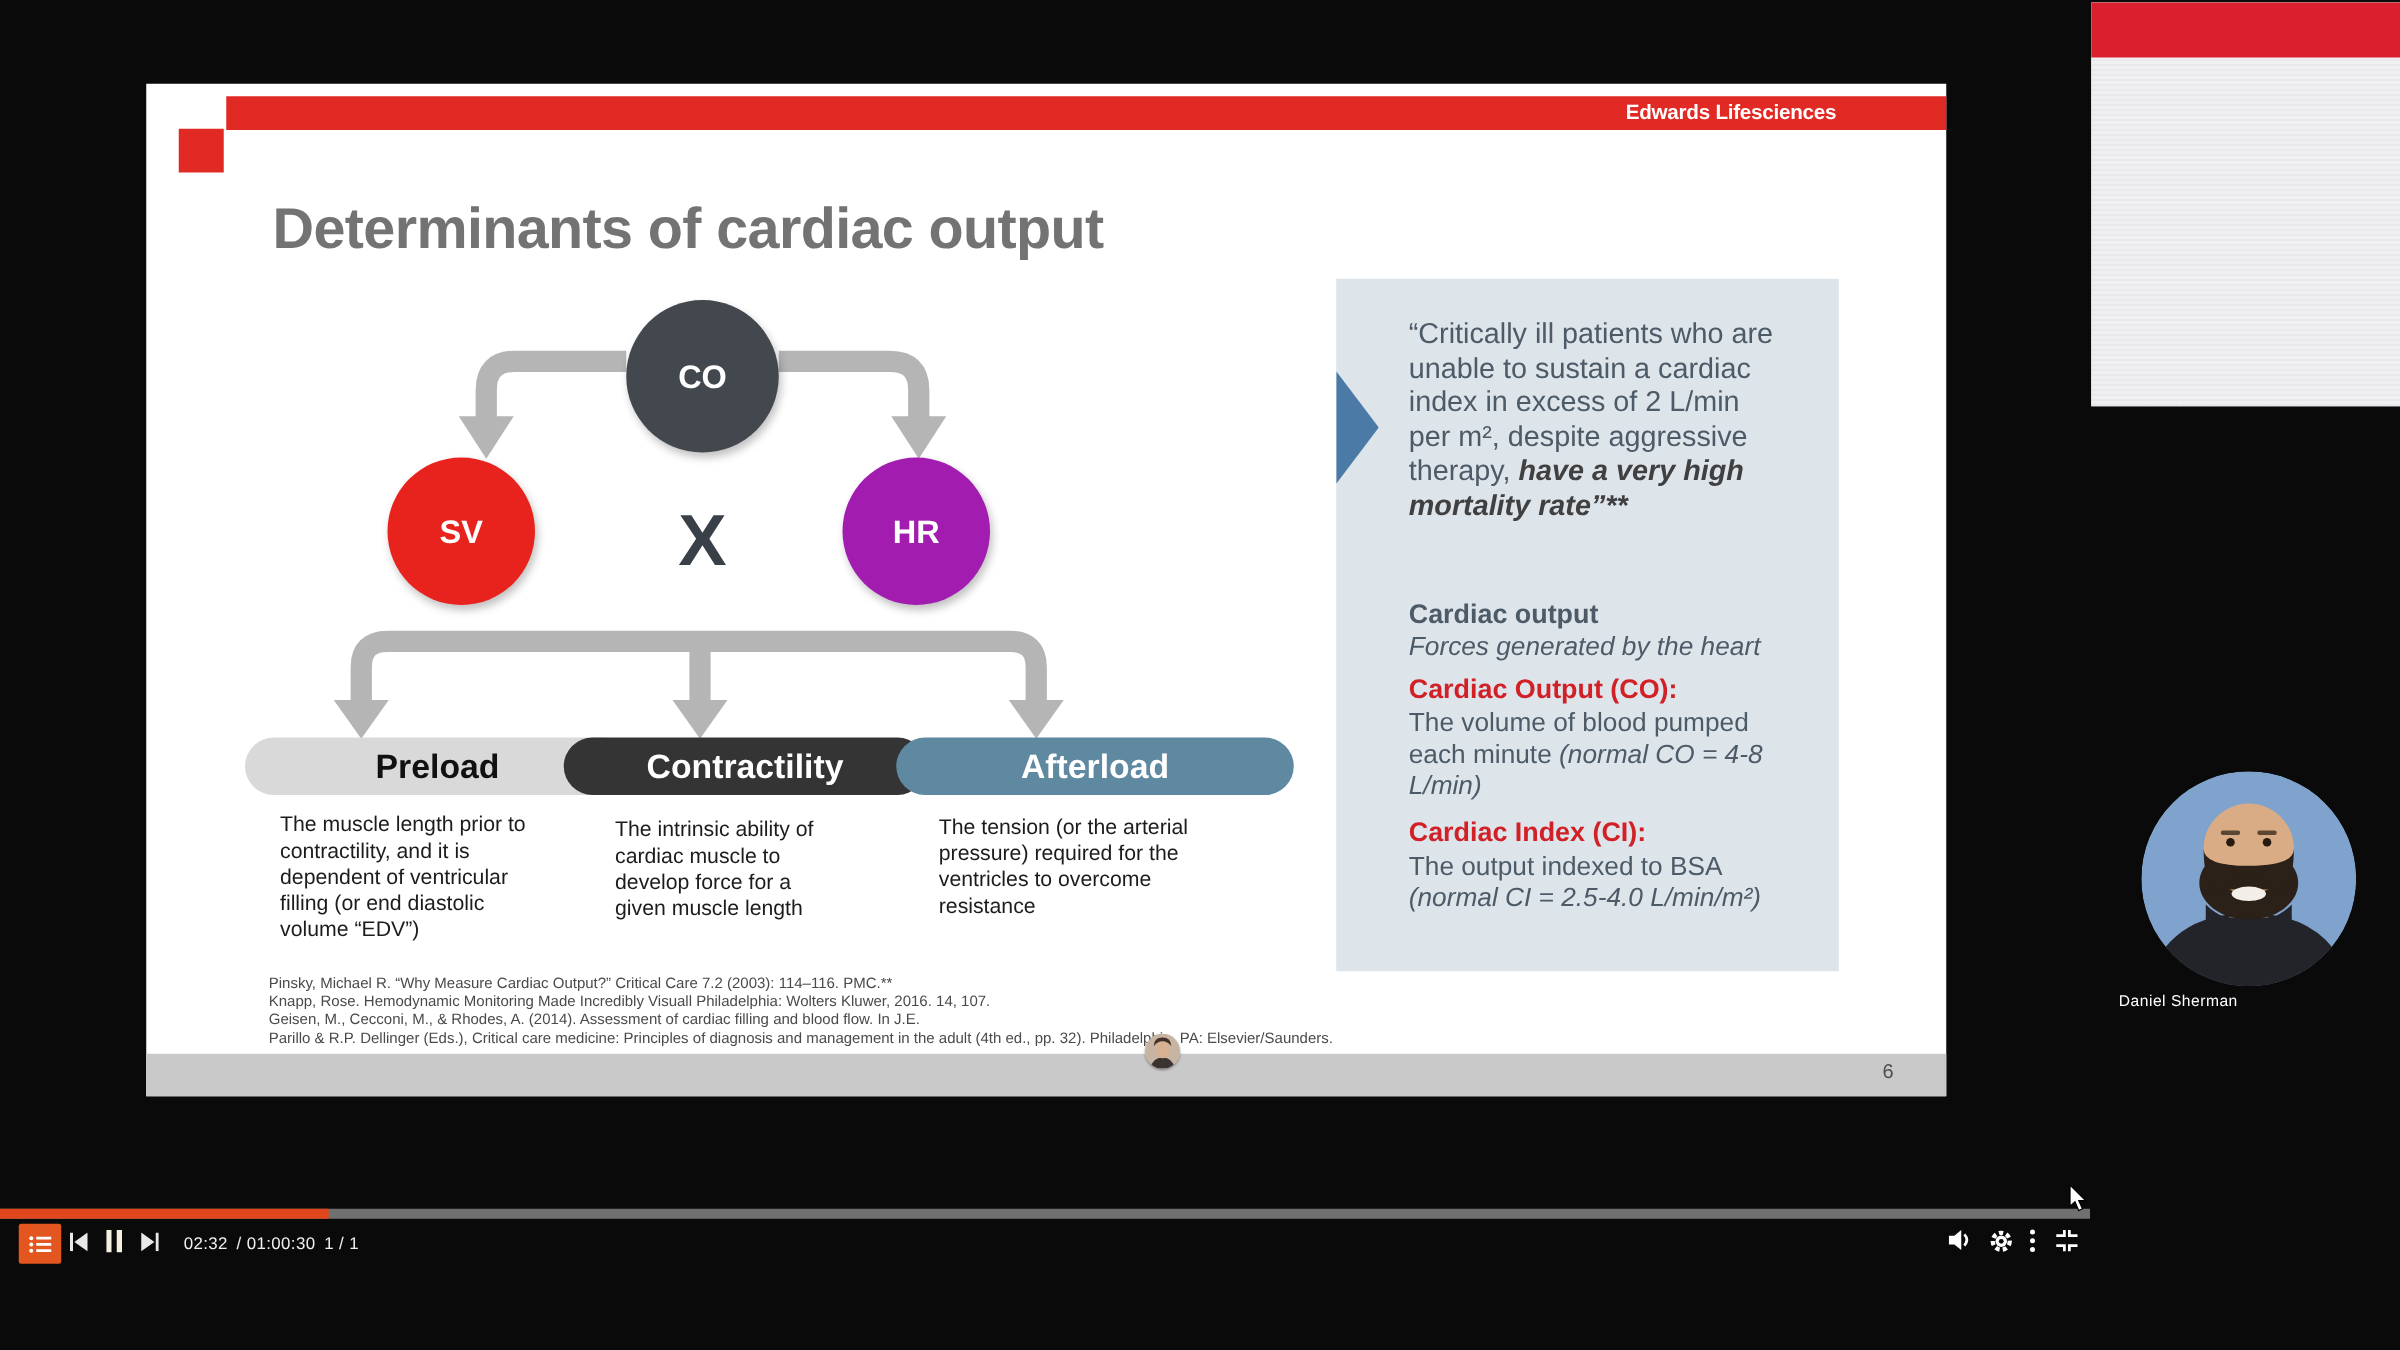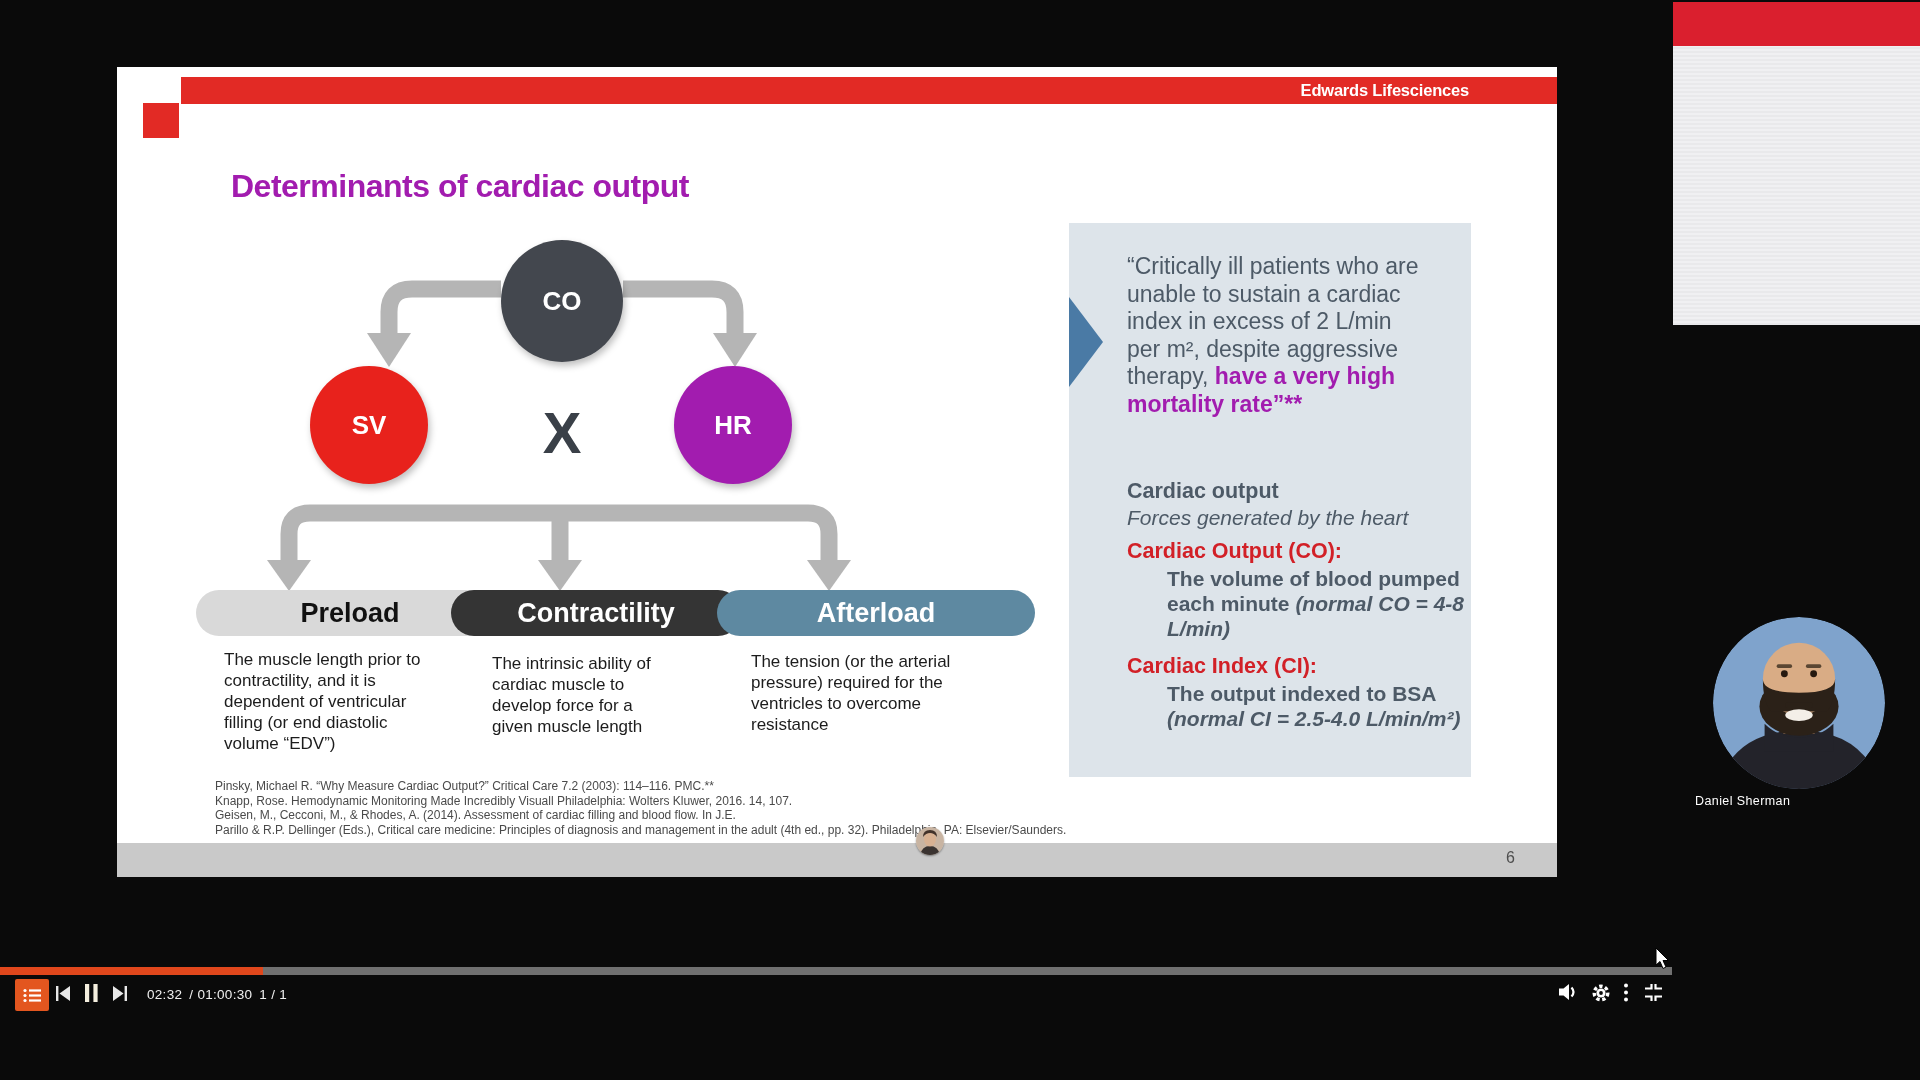--- a/index.html
+++ b/index.html
@@ -6,22 +6,22 @@
     font-family:"Liberation Sans","DejaVu Sans",sans-serif;-webkit-font-smoothing:antialiased;}
   .abs{position:absolute;}
   #stage{position:relative;width:1920px;height:1080px;background:#0a0a0a;}
 
   
   #slide{position:absolute;left:117px;top:67px;width:1440px;height:810px;background:#ffffff;}
   .banner{position:absolute;left:64px;top:10px;right:0;height:27px;background:#e22a25;padding-left:10px;}
   .banner .logo{position:absolute;right:88px;top:0;height:27px;line-height:27px;color:#fff;
     font-weight:bold;font-size:16.5px;letter-spacing:-0.2px;}
   .red-square{position:absolute;left:26px;top:36px;width:36px;height:35px;background:#e22a25;}
-  .slide-title{position:absolute;left:97px;top:84px;margin:17px;font-size:32px;font-weight:bold;
-    color:#a21caf;letter-spacing:-0.5px;}
+  .slide-title{position:absolute;left:97px;top:84px;margin:4px;font-size:46px;font-weight:bold;
+    color:#737373;letter-spacing:-0.5px;}
 
   
   .circ{position:absolute;border-radius:50%;display:flex;align-items:center;justify-content:center;
     color:#fff;font-weight:bold;font-size:26px;box-shadow:2px 4px 7px rgba(0,0,0,0.25);}
   .c-co{left:384px;top:173px;width:122px;height:122px;background:#43474e;}
   .c-sv{left:193px;top:299px;width:118px;height:118px;background:#e8221c;}
   .c-hr{left:557px;top:299px;width:118px;height:118px;background:#a21caf;}
   .multiply{position:absolute;left:408px;top:332px;width:74px;text-align:center;
     font-size:58px;font-weight:bold;color:#3a4048;}
 
@@ -38,26 +38,26 @@
   .d3{left:634px;top:584px;width:232px;}
 
   .citations{position:absolute;left:98px;top:712px;width:980px;font-size:12px;
     line-height:14.5px;color:#4a4a4a;}
 
   
   .sidebox{position:absolute;left:952px;top:156px;width:402px;height:554px;background:#dde4ea;}
   .chevron{position:absolute;left:0;top:74px;}
   .sb{position:absolute;left:58px;width:300px;color:#4d5a67;}
   .sb-quote{top:30px;font-size:23px;line-height:27.5px;}
-  .sb-quote strong{color:#a21caf;}
+  .sb-quote strong{color:#404040;font-style:italic;}
   .sb-h{top:256px;font-size:21.5px;font-weight:bold;}
   .sb-sub{top:283px;font-size:21px;font-style:italic;}
   .sb-red{font-size:21.5px;font-weight:bold;color:#d22027;}
   .sb-co-label{top:316px;}
-  .sb-body{font-size:21px;line-height:25px;font-weight:bold;color:#4d5a67;margin-left:40px;}
+  .sb-body{font-size:21px;line-height:25px;font-weight:normal;color:#4d5a67;}
   .sb-co-body{top:343px;}
   .sb-ci-label{top:431px;}
   .sb-ci-body{top:458px;}
 
   .footer-strip{position:absolute;left:0;top:776px;width:1440px;height:34px;background:#c9c9c9;}
   .pagenum{position:absolute;right:42px;top:6px;font-size:16px;color:#4e4e4e;}
   .mini-avatar{position:absolute;left:799px;top:760px;width:28px;height:28px;border-radius:50%;
     overflow:hidden;z-index:4;box-shadow:0 1px 2px rgba(0,0,0,.4);}
 
   

